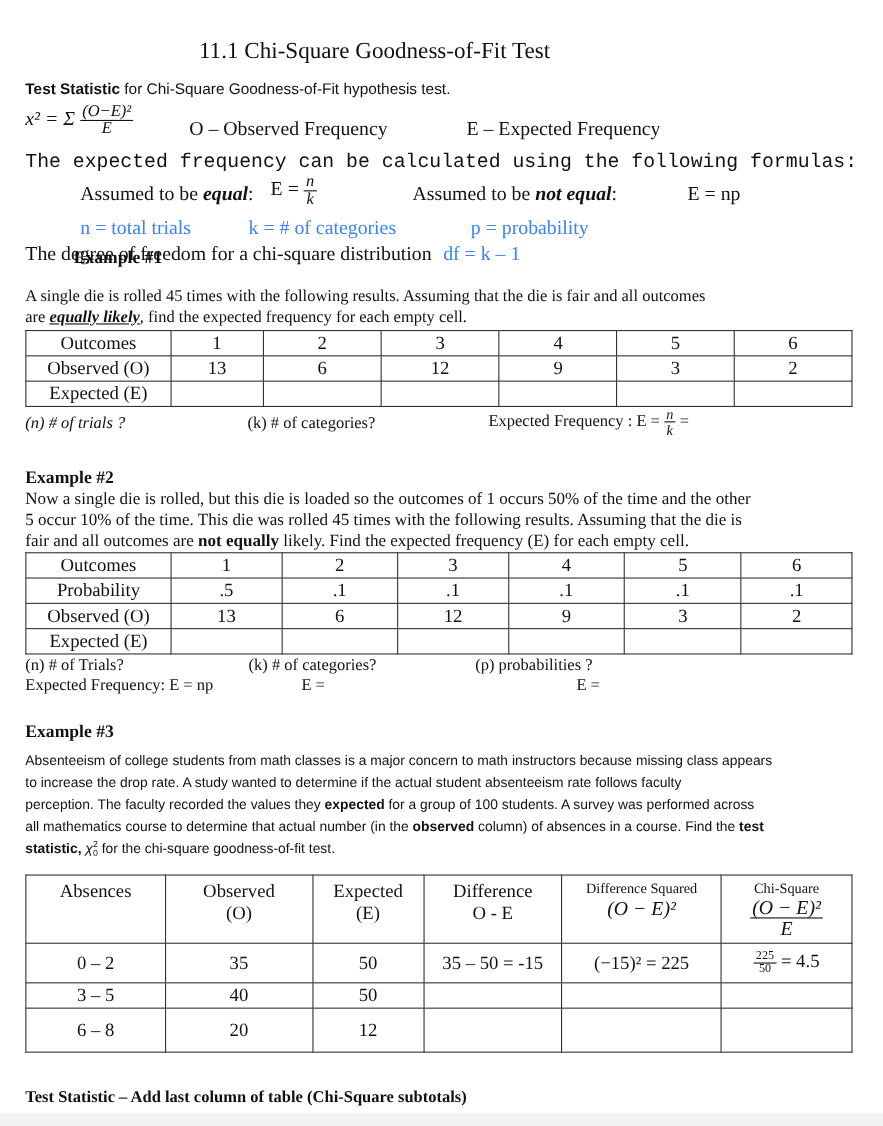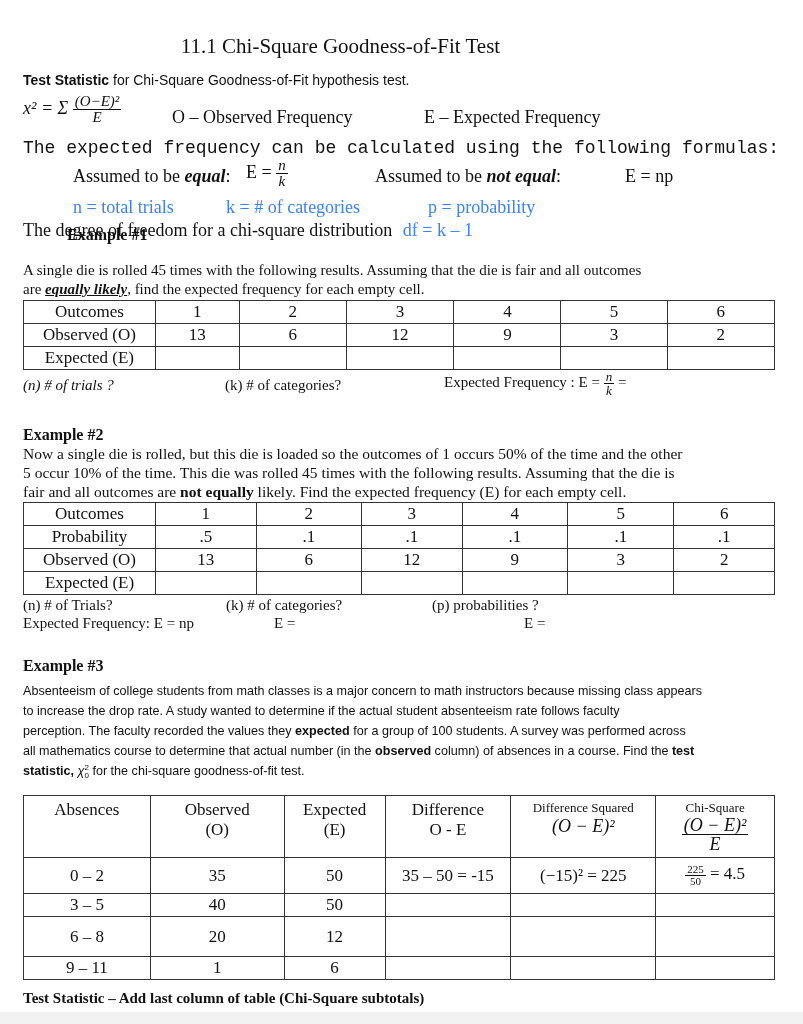--- a/index.html
+++ b/index.html
@@ -264,26 +264,18 @@
     <td></td>
   </tr>
   <tr style="height:40px;">
     <td>6 – 8</td>
     <td>20</td>
     <td>12</td>
     <td></td>
     <td></td>
     <td></td>
   </tr>
-  <tr style="height:23px;">
-    <td>9 – 11</td>
-    <td>1</td>
-    <td>6</td>
-    <td></td>
-    <td></td>
-    <td></td>
-  </tr>
 </tbody>
   </table>
 
 <div class="abs b" style="left:23px;top:990px;font-size:15px;">Test Statistic – Add last column of table (Chi-Square subtotals)</div>
 
 <div class="abs" style="left:0;top:1012px;width:803px;height:12px;background:#f2f2f2;"></div>
 
 </body></html>

